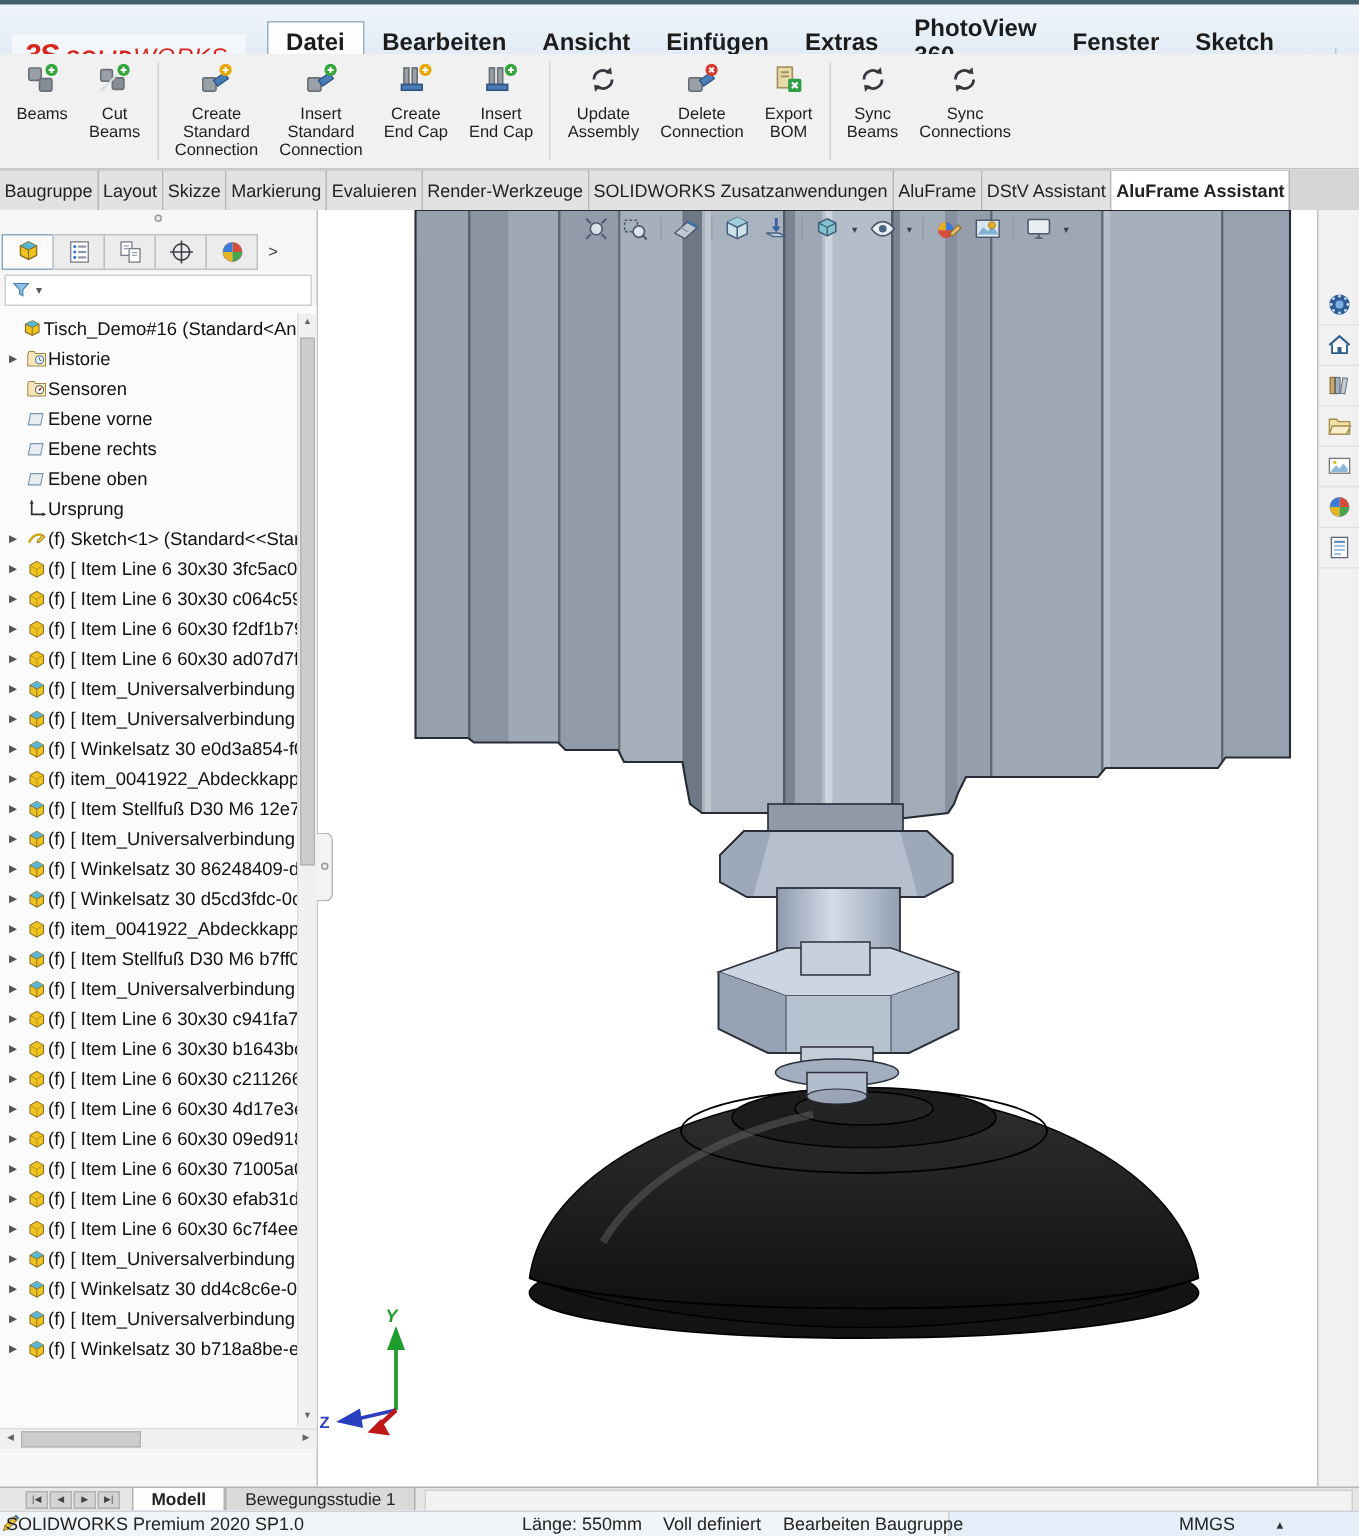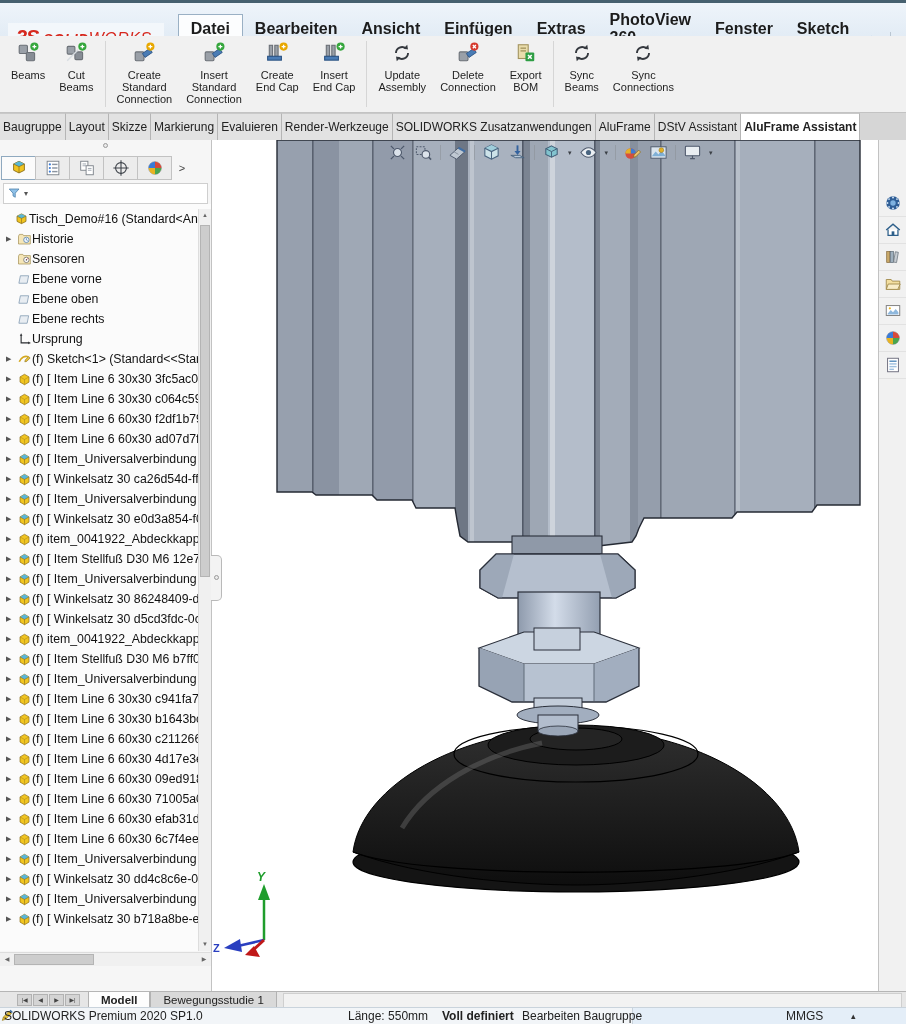--- a/index.html
+++ b/index.html
@@ -99,21 +99,21 @@
   .mtab.active{background:#fdfdfd;font-weight:bold;}
   .docbar-fill{flex:1;background:#f2f2f2;margin:1px 4px 0 6px;border:1px solid #cfcfcf;border-bottom:none;}
 
   
   .statusbar{position:absolute;top:1007px;left:0;right:0;height:17px;background:#f2f5f8;
              border-top:1px solid #c9d3dc;font-size:12px;color:#222;}
   .sb{position:absolute;top:1px;white-space:nowrap;}
   .sb-right-bg{position:absolute;left:632px;right:0;top:0;bottom:0;background:#e4eef8;border-left:1px solid #c9d3dc;}
   .sb-product{left:4px;}
   .sb-length{left:348px;}
-  .sb-state{left:442px;font-weight:bold;}
+  .sb-state{left:442px;}
   .sb-mode{left:522px;}
   .sb-units{left:786px;}
   .sb-caret{left:851px;font-size:9px;top:3px;color:#333;}
 </style>
 </head>
 <body>
 
 <div class="app">
 
   <div class="titlebar">
@@ -383,30 +383,30 @@
             </span>
             <span class="t-label">Ebene vorne</span>
           </div>
           <div class="tree-row child">
             <span class="t-arrow"></span>
             <span class="tb-icn">
               <svg viewBox="0 0 20 20" width="15" height="15">
                 <path d="M4.5 5h11l-2 10h-11z" fill="rgba(150,180,205,0.18)" stroke="#7c96ad"></path>
               </svg>
             </span>
+            <span class="t-label">Ebene rechts</span>
+          </div>
+          <div class="tree-row child">
+            <span class="t-arrow"></span>
+            <span class="tb-icn">
+              <svg viewBox="0 0 20 20" width="15" height="15">
+                <path d="M4.5 5h11l-2 10h-11z" fill="rgba(150,180,205,0.18)" stroke="#7c96ad"></path>
+              </svg>
+            </span>
             <span class="t-label">Ebene oben</span>
-          </div>
-          <div class="tree-row child">
-            <span class="t-arrow"></span>
-            <span class="tb-icn">
-              <svg viewBox="0 0 20 20" width="15" height="15">
-                <path d="M4.5 5h11l-2 10h-11z" fill="rgba(150,180,205,0.18)" stroke="#7c96ad"></path>
-              </svg>
-            </span>
-            <span class="t-label">Ebene rechts</span>
           </div>
           <div class="tree-row child">
             <span class="t-arrow"></span>
             <span class="tb-icn">
               <svg viewBox="0 0 20 20" width="15" height="15">
                 <path d="M5.5 4v10.5H16" fill="none" stroke="#2a2d31" stroke-width="1.5"></path>
                 <path d="M5.5 1.5L3.8 5h3.4z" fill="#2a2d31"></path>
                 <path d="M18.5 14.5L15 12.8v3.4z" fill="#2a2d31"></path>
               </svg>
             </span>
@@ -465,31 +465,20 @@
           <div class="tree-row child">
             <span class="t-arrow">▶</span>
             <span class="tb-icn">
               <svg viewBox="0 0 20 20" width="15" height="15">
                 <path d="M10 3l6 3.5v7L10 17l-6-3.5v-7z" fill="#f0c420" stroke="#8a6d1a" stroke-width="0.9"></path>
                 <path d="M10 3l6 3.5L10 10 4 6.5z" fill="#5ab6d8"></path>
                 <path d="M4 6.5l6 3.5 6-3.5M10 10v7" fill="none" stroke="#8a6d1a" stroke-width="0.8"></path>
               </svg>
             </span>
             <span class="t-label">(f) [ Item_Universalverbindung</span>
-          </div>
-          <div class="tree-row child">
-            <span class="t-arrow">▶</span>
-            <span class="tb-icn">
-              <svg viewBox="0 0 20 20" width="15" height="15">
-                <path d="M10 3l6 3.5v7L10 17l-6-3.5v-7z" fill="#f0c420" stroke="#8a6d1a" stroke-width="0.9"></path>
-                <path d="M10 3l6 3.5L10 10 4 6.5z" fill="#5ab6d8"></path>
-                <path d="M4 6.5l6 3.5 6-3.5M10 10v7" fill="none" stroke="#8a6d1a" stroke-width="0.8"></path>
-              </svg>
-            </span>
-            <span class="t-label">(f) [ Winkelsatz 30 ca26d54d-ff</span>
           </div>
           <div class="tree-row child">
             <span class="t-arrow">▶</span>
             <span class="tb-icn">
               <svg viewBox="0 0 20 20" width="15" height="15">
                 <path d="M10 3l6 3.5v7L10 17l-6-3.5v-7z" fill="#f0c420" stroke="#8a6d1a" stroke-width="0.9"></path>
                 <path d="M10 3l6 3.5L10 10 4 6.5z" fill="#5ab6d8"></path>
                 <path d="M4 6.5l6 3.5 6-3.5M10 10v7" fill="none" stroke="#8a6d1a" stroke-width="0.8"></path>
               </svg>
             </span>

